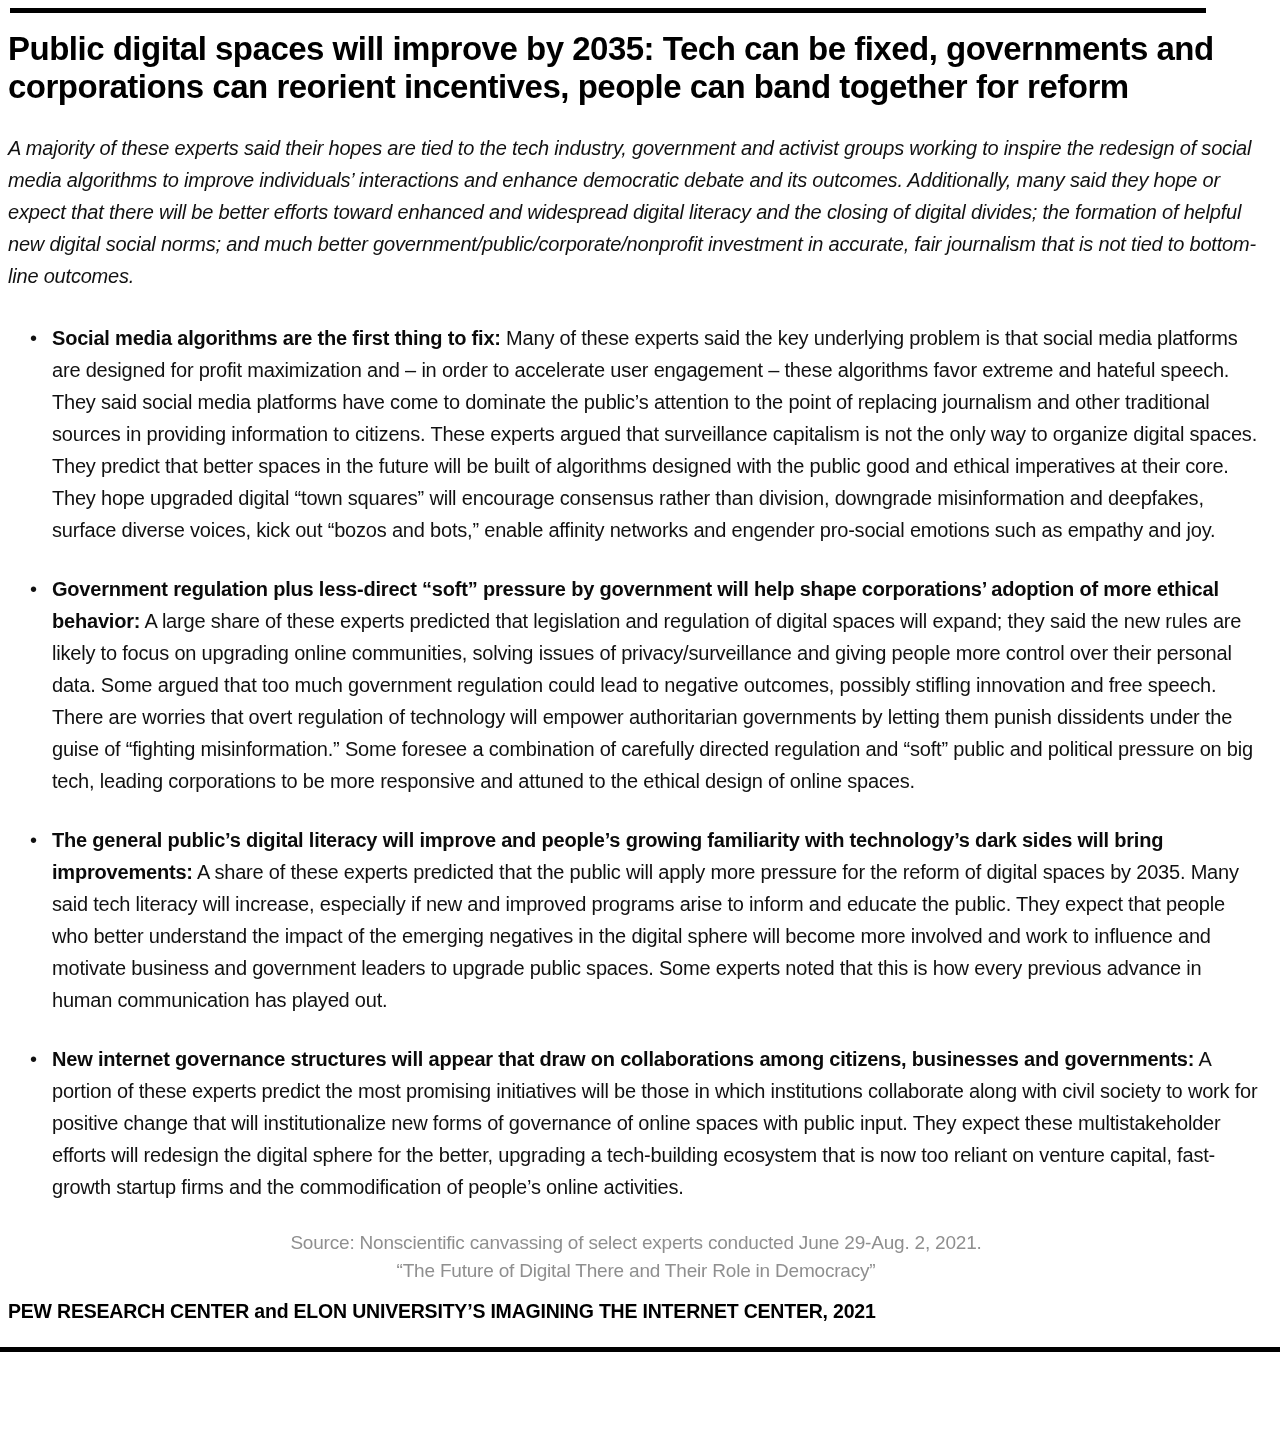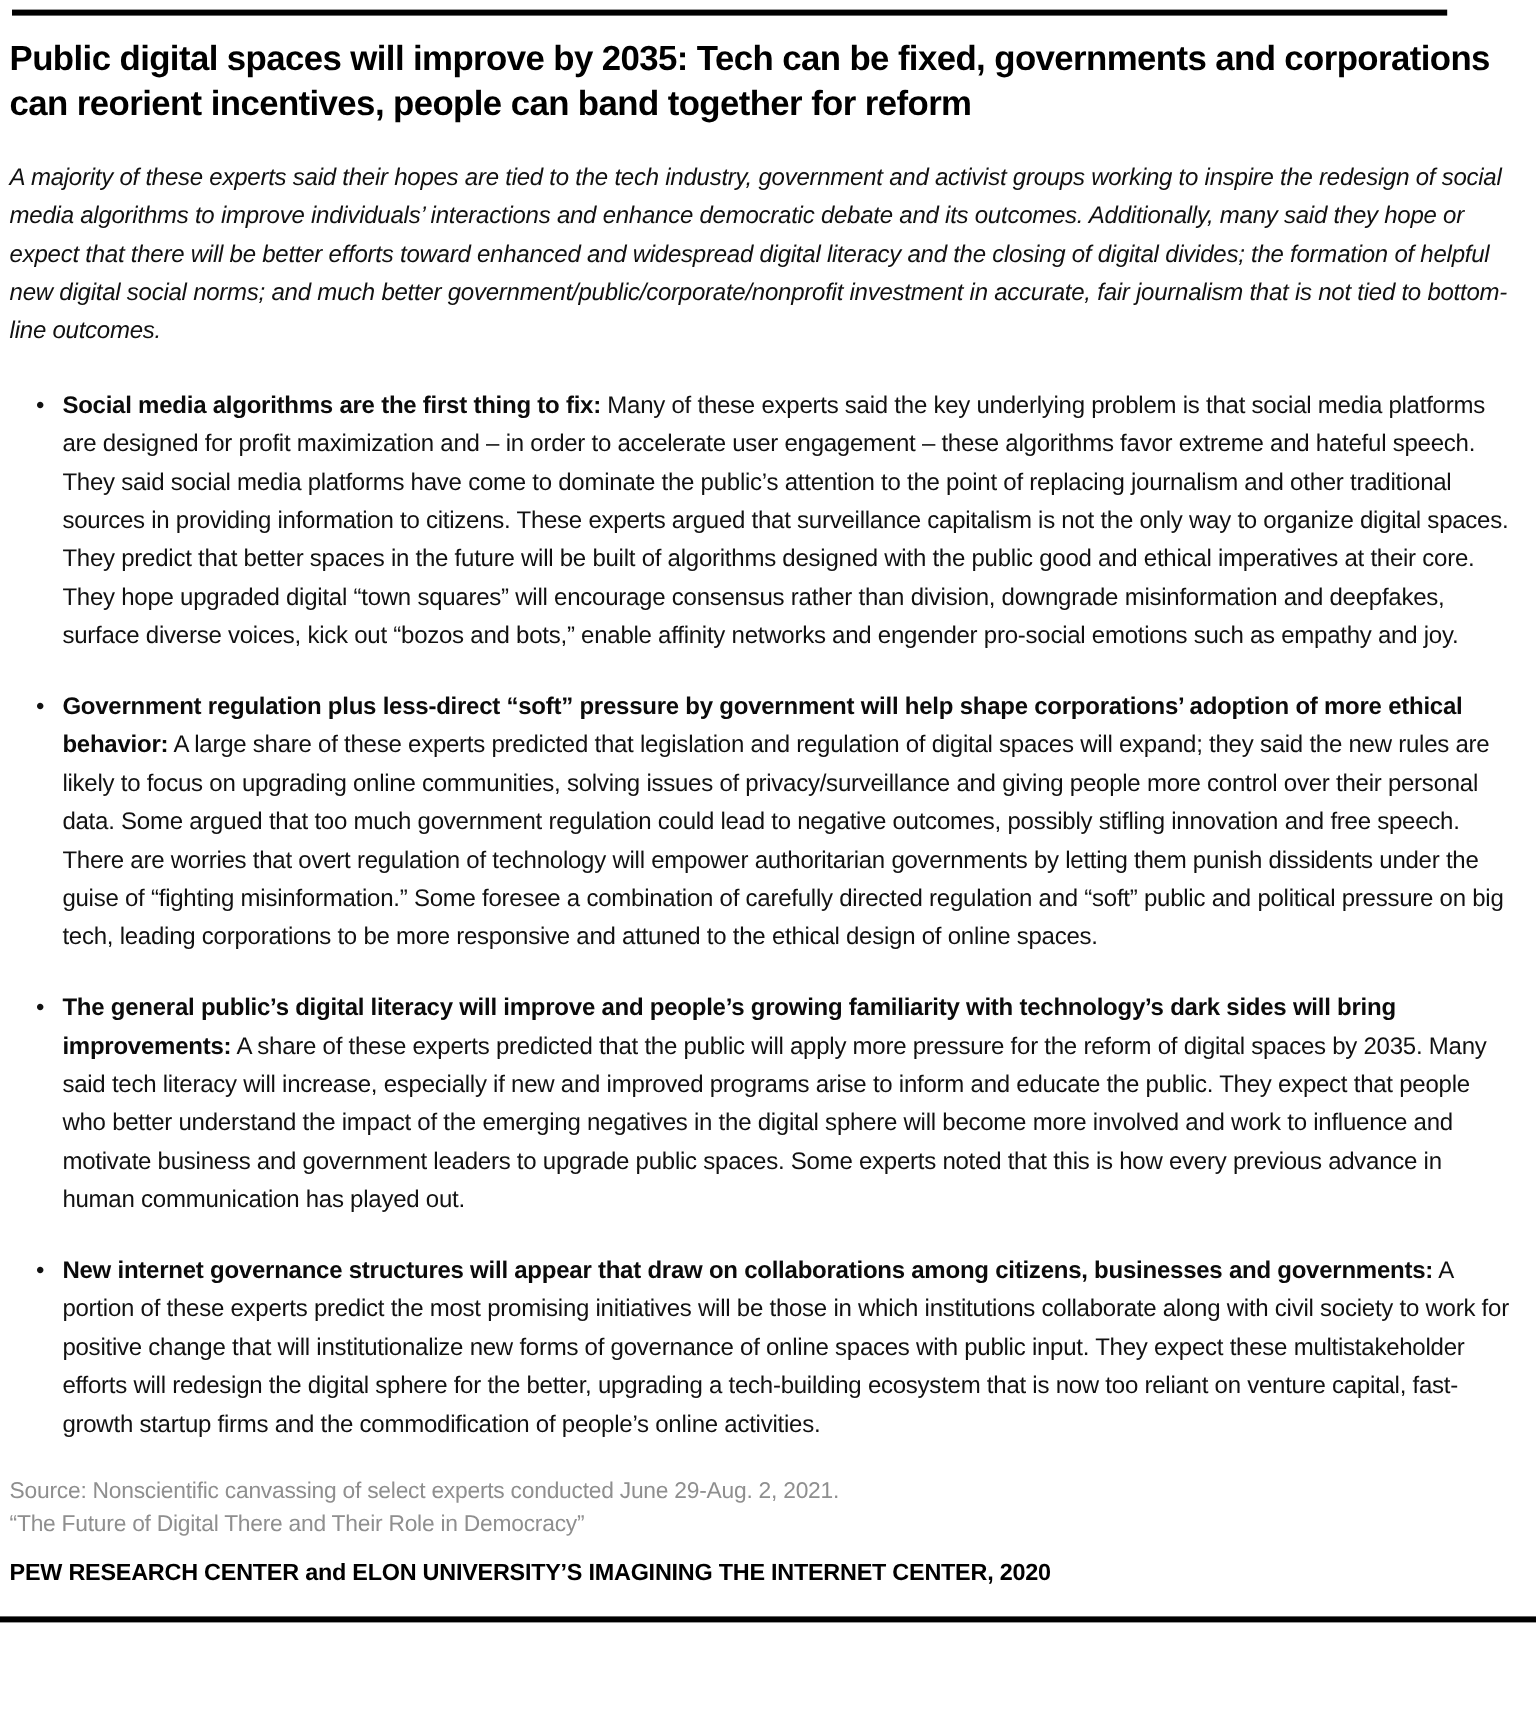--- a/index.html
+++ b/index.html
@@ -22,21 +22,21 @@
     height: 5px;
   }
   .rule-top {
     margin: 8px 58px 0 2px;
   }
   .rule-bottom {
     margin: 22px -16px 0 -8px;
   }
   h1.title {
     margin: 17px 0 0 0;
-    font-size: 29px;
+    font-size: 33px;
     line-height: 38px;
     font-weight: 700;
     letter-spacing: -0.5px;
     color: #000000;
   }
   p.intro {
     margin: 26px 0 0 0;
     font-size: 20px;
     line-height: 32px;
     letter-spacing: -0.2px;
@@ -63,20 +63,21 @@
     line-height: 32px;
     color: #111111;
   }
   ul.bullets li .lead { font-weight: 700; color: #0b0b0b; }
   .source {
     margin: 26px 0 0 0;
     font-size: 19px;
     line-height: 28px;
     color: #8f8f8f;
     letter-spacing: -0.2px;
+    text-align: center;
   }
   .footer-line {
     margin: 13px 0 0 0;
     font-size: 19.5px;
     line-height: 27px;
     font-weight: 700;
     color: #000000;
     letter-spacing: -0.2px;
   }
 </style>
@@ -104,17 +105,17 @@
     <li>
       <span class="bullet-dot">•</span><span class="lead">New internet governance structures will appear that draw on collaborations among citizens, businesses and governments:</span><span class="rest"> A portion of these experts predict the most promising initiatives will be those in which institutions collaborate along with civil society to work for positive change that will institutionalize new forms of governance of online spaces with public input. They expect these multistakeholder efforts will redesign the digital sphere for the better, upgrading a tech-building ecosystem that is now too reliant on venture capital, fast-growth startup firms and the commodification of people’s online activities.</span>
     </li>
   </ul>
 
   <div class="source">
     <div>Source: Nonscientific canvassing of select experts conducted June 29-Aug. 2, 2021.</div>
     <div>“The Future of Digital There and Their Role in Democracy”</div>
   </div>
 
-  <p class="footer-line">PEW RESEARCH CENTER and ELON UNIVERSITY’S IMAGINING THE INTERNET CENTER, 2020</p>
+  <p class="footer-line">PEW RESEARCH CENTER and ELON UNIVERSITY’S IMAGINING THE INTERNET CENTER, 2021</p>
 
   <div class="rule rule-bottom"></div>
 
 </div>
 
 </body></html>

